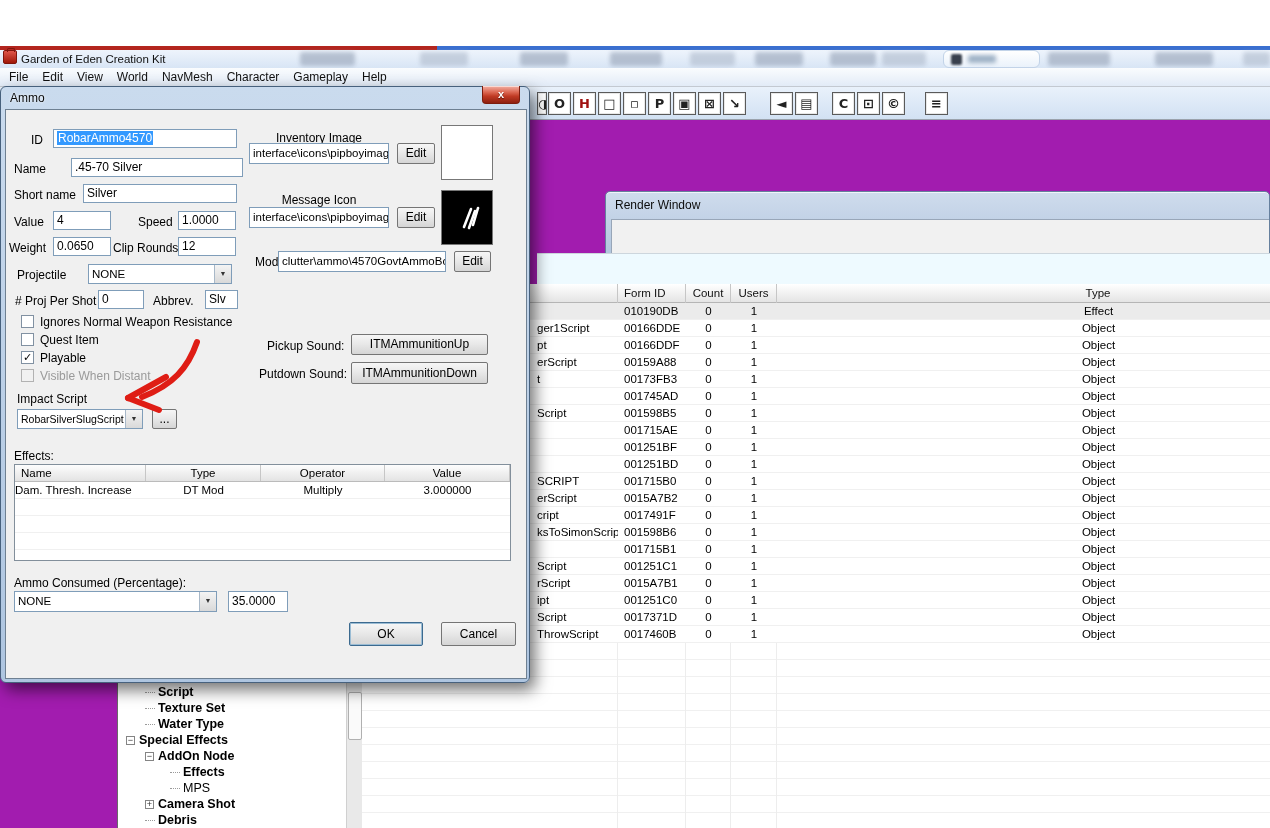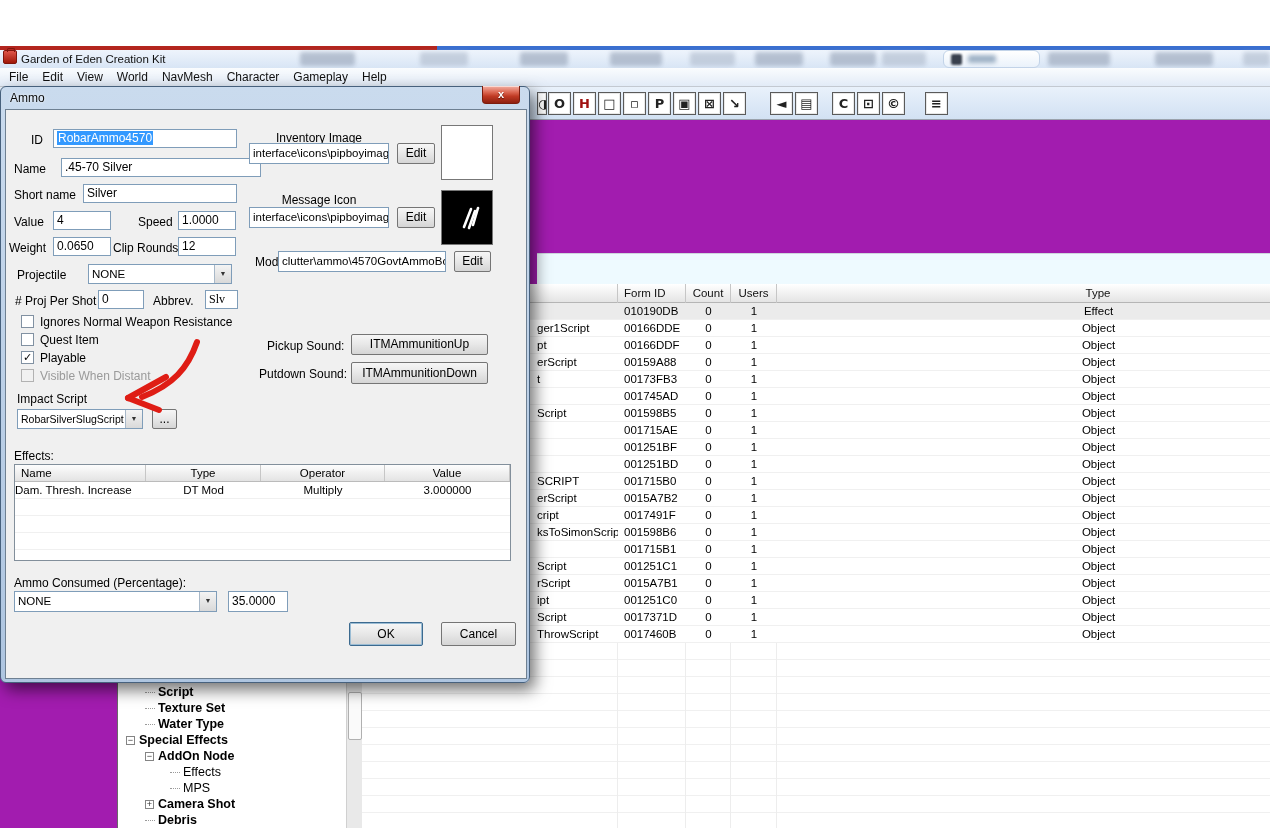--- a/index.html
+++ b/index.html
@@ -129,29 +129,33 @@
       <div class="tbb" style="left: 698px;">⊠</div>
       <div class="tbb" style="left: 723px;">↘</div>
       <div class="tbb" style="left: 770px;">◄</div>
       <div class="tbb" style="left: 795px;">▤</div>
       <div class="tbb" style="left: 832px;">C</div>
       <div class="tbb" style="left: 857px;">⊡</div>
       <div class="tbb" style="left: 882px;">©</div>
       <div class="tbb" style="left: 925px;">≡</div>
     </div>
 
+  <div class="abs render-win">
+    <div class="render-title">Render Window</div>
+    <div class="render-client"></div>
+  </div>
 
   <div class="abs azure-band"></div>
   <div class="abs tree-pane">
       <div class="tree-item" style="top: 401px; left: 27px;"><div class="dots"></div><b>Script</b></div>
       <div class="tree-item" style="top: 417px; left: 27px;"><div class="dots"></div><b>Texture Set</b></div>
       <div class="tree-item" style="top: 433px; left: 27px;"><div class="dots"></div><b>Water Type</b></div>
       <div class="tree-item" style="top: 449px; left: 8px;"><div class="expander">−</div><b>Special Effects</b></div>
       <div class="tree-item" style="top: 465px; left: 27px;"><div class="expander">−</div><b>AddOn Node</b></div>
-      <div class="tree-item" style="top: 481px; left: 52px;"><div class="dots"></div><span>Effects</span></div>
+      <div class="tree-item" style="top: 481px; left: 52px; font-weight: bold;"><div class="dots"></div><span>Effects</span></div>
       <div class="tree-item" style="top: 497px; left: 52px;"><div class="dots"></div><span>MPS</span></div>
       <div class="tree-item" style="top: 513px; left: 27px;"><div class="expander">+</div><b>Camera Shot</b></div>
       <div class="tree-item" style="top: 529px; left: 27px;"><div class="dots"></div><b>Debris</b></div>
       <div class="tree-item" style="top: 545px; left: 24px;"><div class="dots"></div><b>Effect Shader</b></div>
       <div class="tree-item" style="top: 561px; left: 27px;"><div class="dots"></div><b>Explosion</b></div>
       <div class="tree-item" style="top: 577px; left: 27px;"><div class="dots"></div><b>Imagespace</b></div>
     </div>
   <div class="abs tree-scroll">
     <div class="tree-thumb"></div>
   </div>
@@ -405,21 +409,21 @@
 
   <div class="abs dialog">
     <div class="dlg-title">Ammo</div>
     <div class="dlg-close">x</div>
     <div class="dlg-client"></div>
 
     <div class="lbl" style="left:30px;top:46px;">ID</div>
     <div class="tbox" style="left:52px;top:42px;width:184px;height:19px;"><span class="sel-text" id="id-sel" style="background: rgb(51, 153, 255);">RobarAmmo4570</span></div>
 
     <div class="lbl" style="left:13px;top:75px;">Name</div>
-    <div class="tbox" style="left:60px;top:71px;width:200px;height:19px;">.45-70 Silver</div>
+    <div class="tbox" style="left:70px;top:71px;width:172px;height:19px;">.45-70 Silver</div>
 
     <div class="lbl" style="left:13px;top:101px;">Short name</div>
     <div class="tbox" style="left:82px;top:97px;width:154px;height:19px;">Silver</div>
 
     <div class="lbl" style="left:13px;top:128px;">Value</div>
     <div class="tbox" style="left:52px;top:124px;width:58px;height:19px;">4</div>
     <div class="lbl" style="left:137px;top:128px;">Speed</div>
     <div class="tbox" style="left:177px;top:124px;width:58px;height:19px;">1.0000</div>
 
     <div class="lbl" style="left:8px;top:154px;">Weight</div>
@@ -429,21 +433,21 @@
 
     <div class="lbl" style="left:16px;top:181px;">Projectile</div>
     <div class="combo" style="left:87px;top:177px;width:144px;height:20px;">
       <span class="val">NONE</span>
       <span class="drop">▼</span>
     </div>
 
     <div class="lbl" style="left:14px;top:207px;"># Proj Per Shot</div>
     <div class="tbox" style="left:97px;top:203px;width:46px;height:19px;">0</div>
     <div class="lbl" style="left:152px;top:207px;">Abbrev.</div>
-    <div class="tbox" style="left:204px;top:203px;width:33px;height:19px;font-family:Liberation Serif, serif;">Slv</div>
+    <div class="tbox" style="left:204px;top:203px;width:33px;height:19px;">Slv</div>
 
     <div>
         <div class="cb" style="left: 20px; top: 228px;"></div>
         <div class="lbl" style="left: 39px; top: 228px;">Ignores Normal Weapon Resistance</div>
         <div class="cb" style="left: 20px; top: 246px;"></div>
         <div class="lbl" style="left: 39px; top: 246px;">Quest Item</div>
         <div class="cb" style="left: 20px; top: 264px;">✓</div>
         <div class="lbl" style="left: 39px; top: 264px; text-align: right;">Playable</div>
         <div class="cb dis" style="left: 20px; top: 282px;"></div>
         <div class="lbl dis" style="left: 39px; top: 282px;">Visible When Distant</div>

